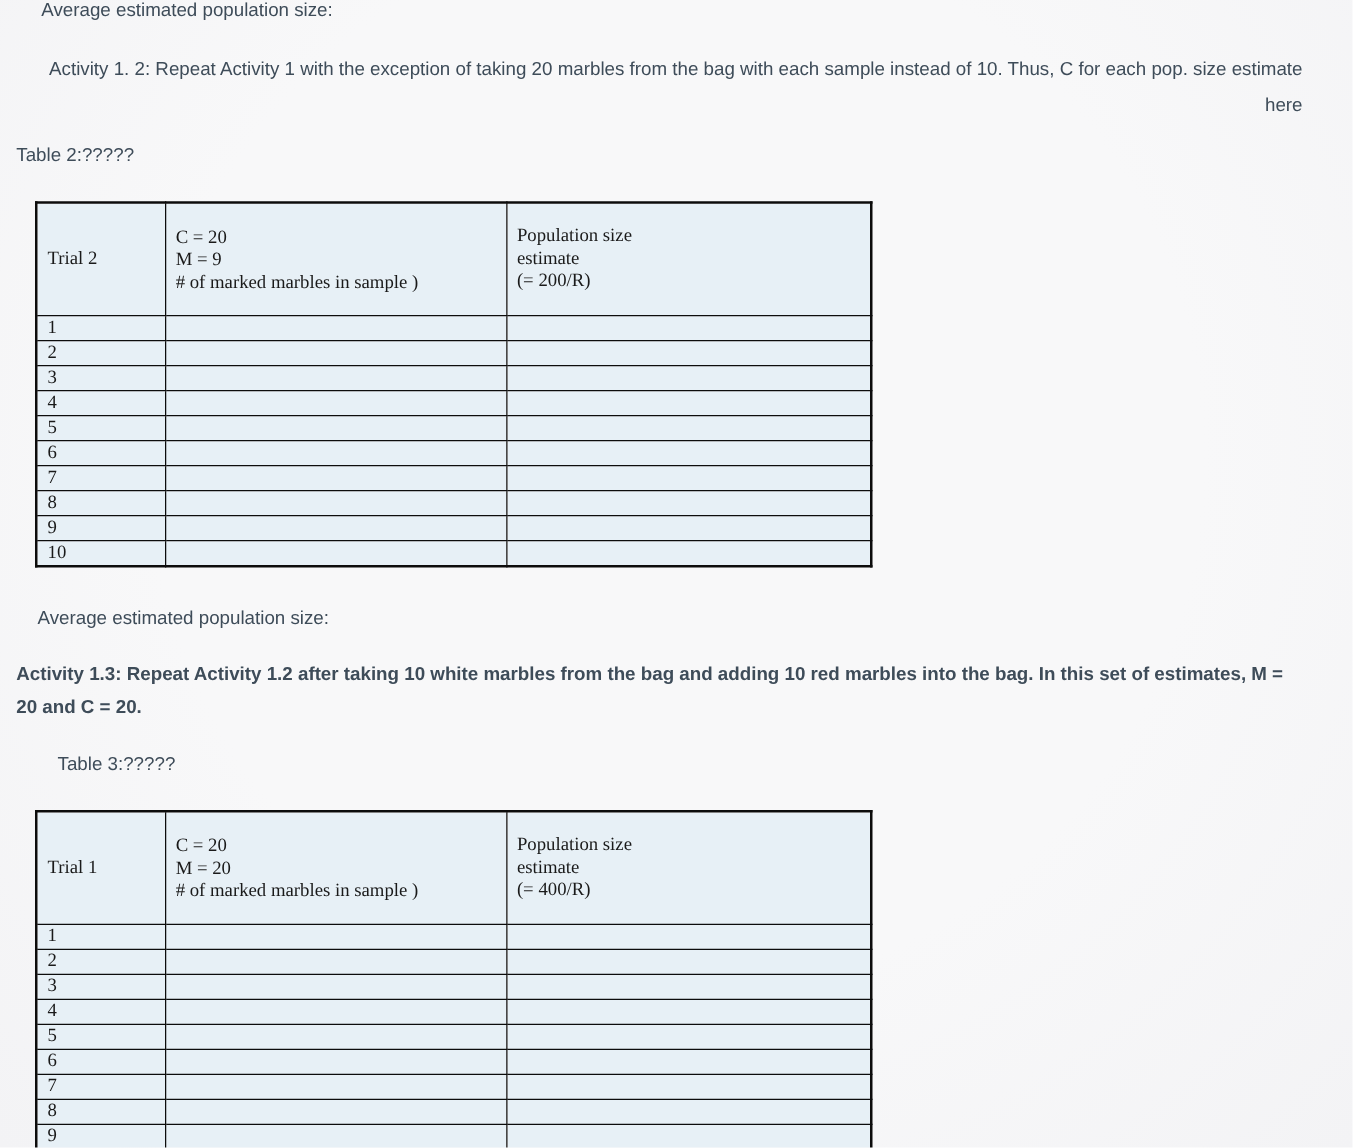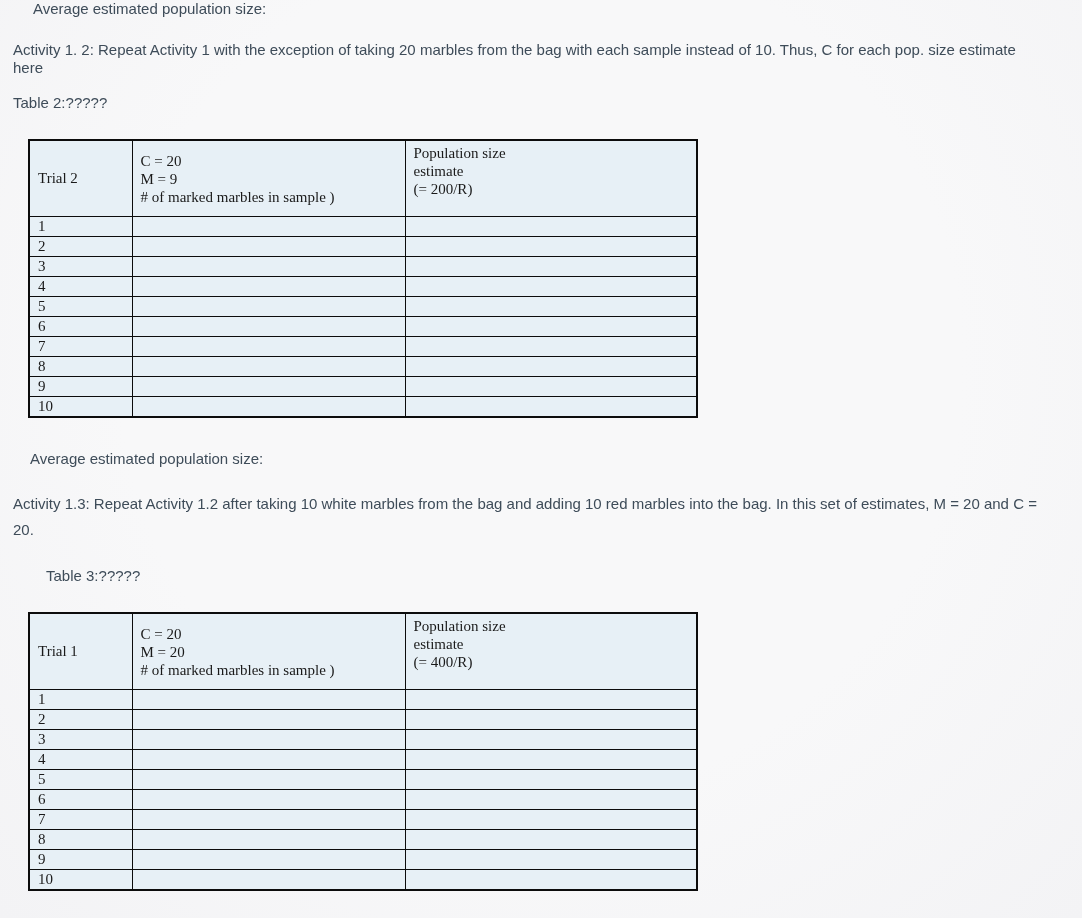--- a/index.html
+++ b/index.html
@@ -5,25 +5,25 @@
   html, body { margin: 0; padding: 0; }
   body {
     width: 1082px; height: 918px;
     background: radial-gradient(ellipse at 50% 40%, #f8f8f9 55%, #f3f3f5 100%);
     font-family: "Liberation Sans", sans-serif;
     font-size: 15px;
     color: #3e4c59;
     overflow: hidden;
   }
   .avg-top   { margin: 0 0 0 33px; padding-top: 1px; line-height: 16px; }
-  .activity-12 { margin: 24px 40px 0 13px; line-height: 18px; }
+  .activity-12 { margin: 24px 40px 0 13px; line-height: 29px; text-align: right; }
   .caption-2 { margin: 18px 0 0 13px; line-height: 16px; }
   .caption-3 { margin: 25px 0 0 46px; line-height: 16px; }
   .avg-mid   { margin: 33px 0 0 30px; line-height: 16px; }
-  .activity-13 { margin: 24px 40px 0 13px; line-height: 26px; }
+  .activity-13 { margin: 24px 40px 0 13px; line-height: 26px; font-weight: bold; }
 
   table.trial-table {
     margin: 28px 0 0 28px;
     border-collapse: collapse;
     table-layout: fixed;
     width: 668px;
     font-family: "Liberation Serif", serif;
     font-size: 15px;
     color: #1a1a1a;
     border: 2px solid #0c0c0c;
@@ -31,21 +31,21 @@
   table.trial-table td {
     border: 1px solid #0c0c0c;
     background: #e7f0f6;
     padding: 0 6px 0 8px;
     overflow: hidden;
   }
   col.c1 { width: 103px; }
   col.c2 { width: 273px; }
   col.c3 { width: 292px; }
   tr.header-row td { height: 72px; vertical-align: middle; margin-top: 24px; }
-  tr.header-row td.right-head { vertical-align: top; padding-top: 3px; font-family: Liberation Serif, serif; }
+  tr.header-row td.right-head { vertical-align: top; padding-top: 17px; font-family: Liberation Serif, serif; }
   tr.header-row .hline { line-height: 18px; }
   tr.data-row td { height: 19px; line-height: 19px; }
 </style>
 </head>
 <body>
 
 <div class="avg-top">Average estimated population size:</div>
 
 <div class="activity-12">
   <div>Activity 1. 2: Repeat Activity 1 with the exception of taking 20 marbles from the bag with each sample instead of 10. Thus, C for each pop. size estimate here</div>

